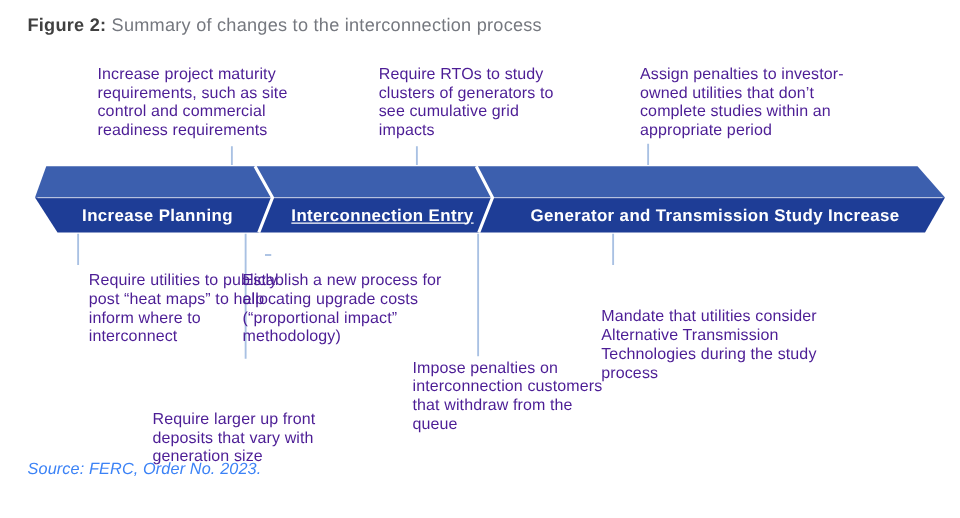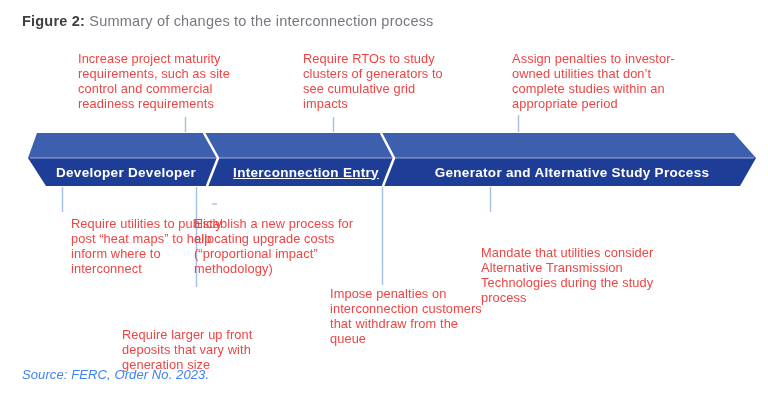--- a/index.html
+++ b/index.html
@@ -35,21 +35,21 @@
   .banner-svg {
     position: absolute;
     left: 0;
     top: 0;
   }
   .callout {
     position: absolute;
     font-size: 12.8px;
     line-height: 15px;
     letter-spacing: 0.1px;
-    color: #ef4444;
+    color: #4c1d95;
     white-space: pre-line;
   }
   .stage-label {
     position: absolute;
     top: 158px;
     height: 28px;
     display: flex;
     align-items: center;
     justify-content: center;
     color: #ffffff;
@@ -92,23 +92,23 @@
     <line x1="333.5" y1="117" x2="333.5" y2="132" stroke-width="1.5" stroke="#a9c1e3"></line>
     <line x1="518.5" y1="115" x2="518.5" y2="132" stroke-width="1.5" stroke="#a9c1e3"></line>
 
     <line x1="62.5" y1="187" x2="62.5" y2="212" stroke-width="1.5" stroke="#a9c1e3"></line>
     <line x1="212" y1="204" x2="217" y2="204" stroke-width="1.5" stroke="#a9c1e3"></line>
     <line x1="196.5" y1="187" x2="196.5" y2="287" stroke-width="1.5" stroke="#a9c1e3"></line>
     <line x1="382.5" y1="187" x2="382.5" y2="285" stroke-width="1.5" stroke="#a9c1e3"></line>
     <line x1="490.5" y1="187" x2="490.5" y2="212" stroke-width="1.5" stroke="#a9c1e3"></line>
   </svg>
 
-  <div class="stage-label" style="left:40px; width:172px;">Developer Developer</div>
+  <div class="stage-label" style="left:40px; width:172px;">Increase Planning</div>
   <div class="stage-label" style="left:220px; width:172px;text-decoration:underline;">Interconnection Entry</div>
-  <div class="stage-label" style="left:396px; width:352px;">Generator and Alternative Study Process</div>
+  <div class="stage-label" style="left:396px; width:352px;">Generator and Transmission Study Increase</div>
 
   <div class="callout" style="left:78px; top:51px; width:180px;">Increase project maturity
 requirements, such as site
 control and commercial
 readiness requirements</div>
   <div class="callout" style="left:303px; top:51px; width:170px;">Require RTOs to study
 clusters of generators to
 see cumulative grid
 impacts</div>
   <div class="callout" style="left:512px; top:51px; width:200px;">Assign penalties to investor-

